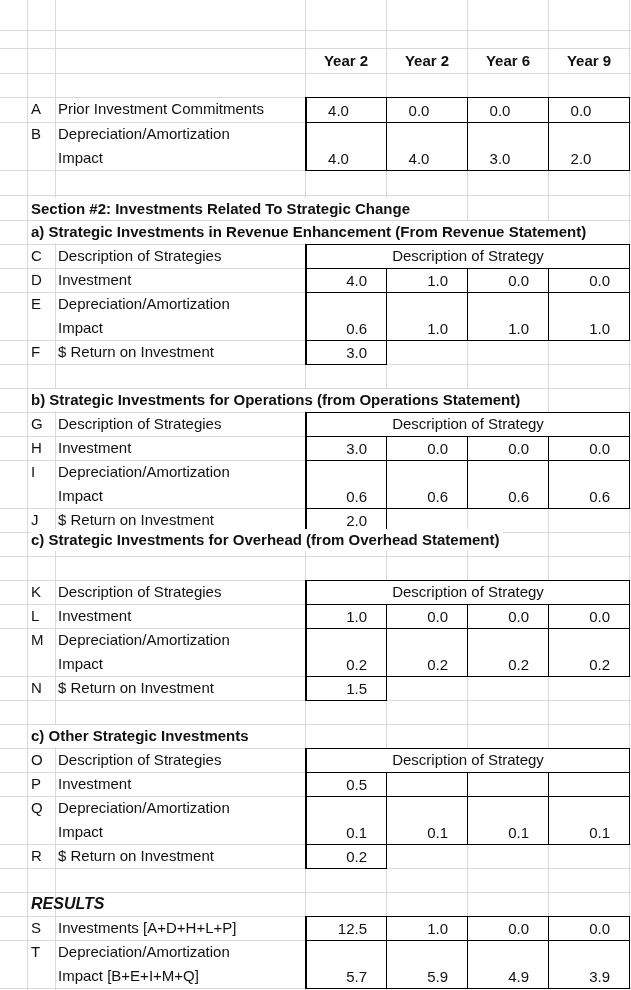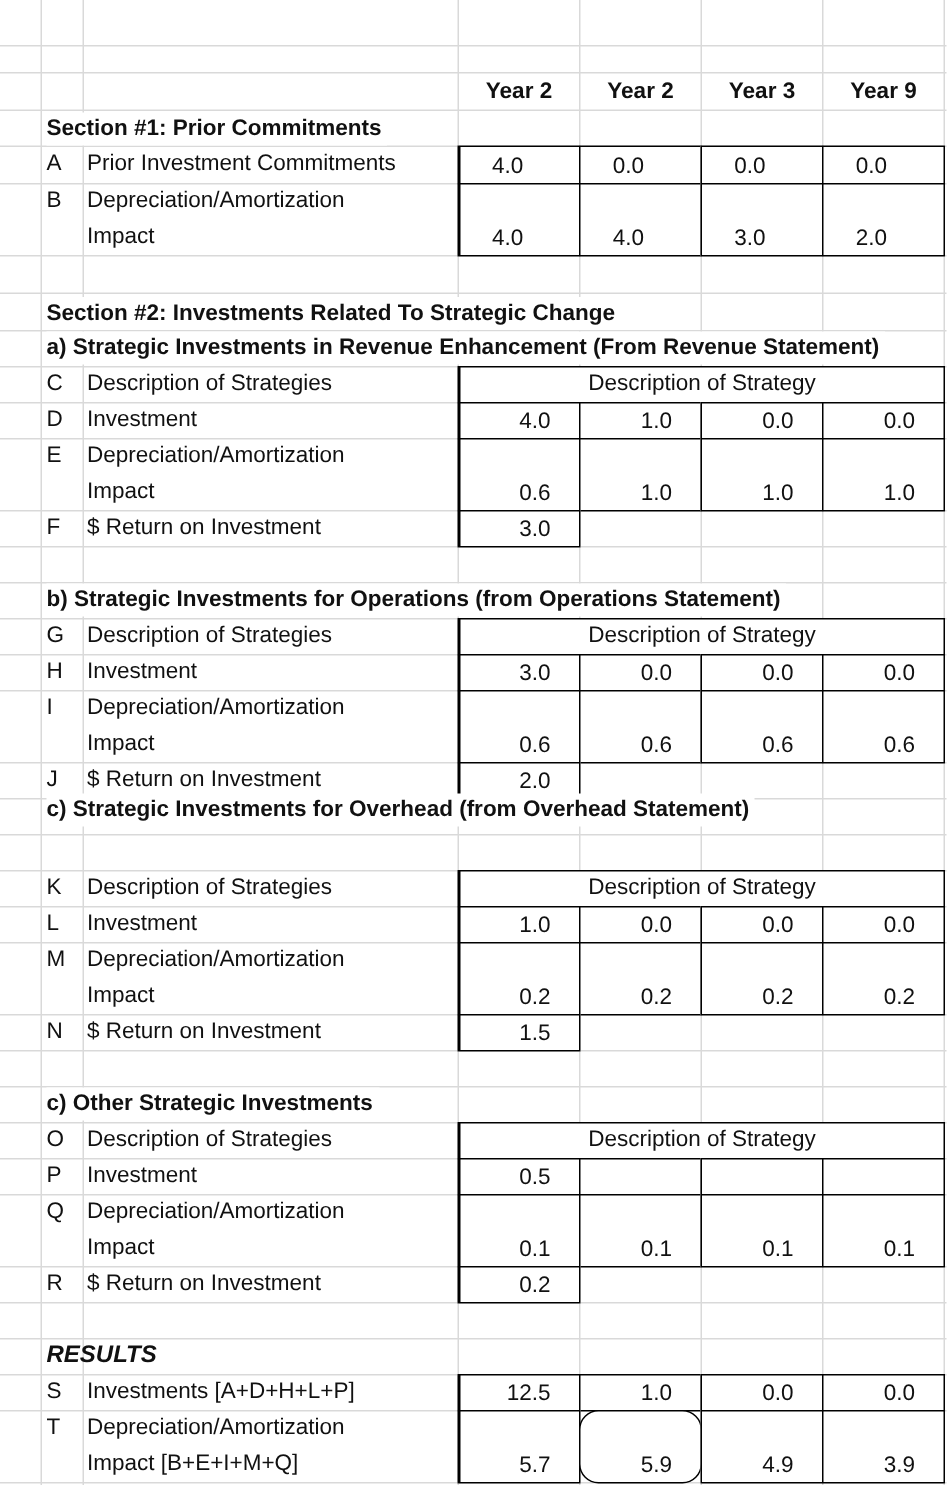--- a/index.html
+++ b/index.html
@@ -64,24 +64,23 @@
       <div class="gh" style="top: 868px;"></div>
       <div class="gh" style="top: 892px;"></div>
       <div class="gh" style="top: 916px;"></div>
       <div class="gh" style="top: 940px;"></div>
       <div class="gh" style="top: 988px;"></div>
     </div>
 
 
   <div class="yhdr" style="left:306px;width:80px;top:49px">Year 2</div>
   <div class="yhdr" style="left:387px;width:80px;top:49px">Year 2</div>
-  <div class="yhdr" style="left:468px;width:80px;top:49px">Year 3</div>
+  <div class="yhdr" style="left:468px;width:80px;top:49px">Year 6</div>
   <div class="yhdr" style="left:549px;width:80px;top:49px">Year 9</div>
 
-  <div class="cell secthdr" style="top:75px">Section #1: Prior Commitments</div>
 
   <div id="dyn">
       <div class="cell letter" style="top:98px">A</div>
       <div class="cell label" style="top:98px">Prior Investment Commitments</div>
       <div class="box" style="left:305px;top:97px;width:82px;height:26px;border-left:2px solid #000;">
         <div class="num numc">4.0</div>
       </div>
       <div class="box" style="left:386px;top:97px;width:82px;height:26px;">
         <div class="num numc">0.0</div>
       </div>
@@ -273,21 +272,21 @@
       </div>
       <div class="box" style="left:548px;top:916px;width:82px;height:25px;">
         <div class="num">0.0</div>
       </div>
       <div class="cell letter" style="top:941px">T</div>
       <div class="cell label" style="top:941px">Depreciation/Amortization</div>
       <div class="cell label" style="top:965px">Impact [B+E+I+M+Q]</div>
       <div class="box" style="left:305px;top:940px;width:82px;height:49px;border-left:2px solid #000;">
         <div class="num">5.7</div>
       </div>
-      <div class="box" style="left:386px;top:940px;width:82px;height:49px;border-radius:13px;">
+      <div class="box" style="left:386px;top:940px;width:82px;height:49px;">
         <div class="num">5.9</div>
       </div>
       <div class="box" style="left:467px;top:940px;width:82px;height:49px;">
         <div class="num">4.9</div>
       </div>
       <div class="box" style="left:548px;top:940px;width:82px;height:49px;">
         <div class="num">3.9</div>
       </div>
     </div>
 </div>

